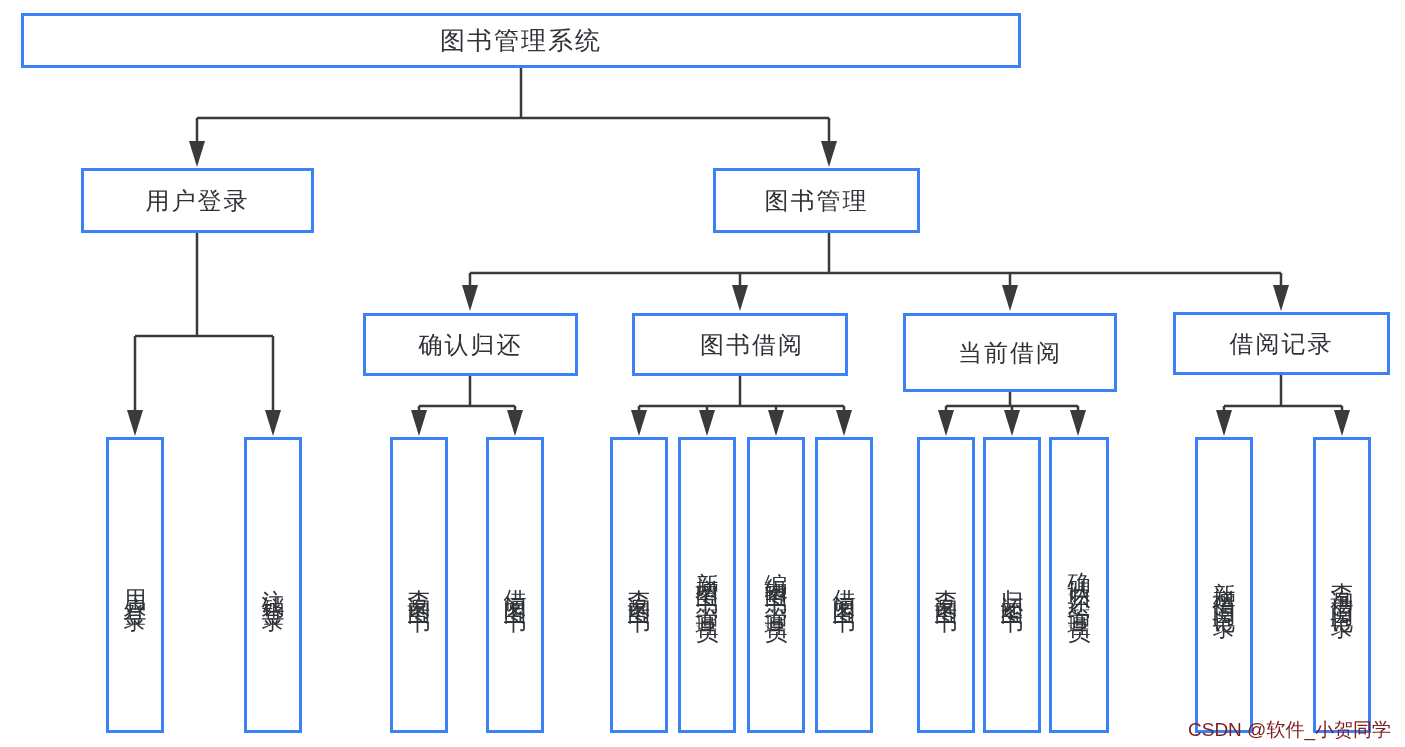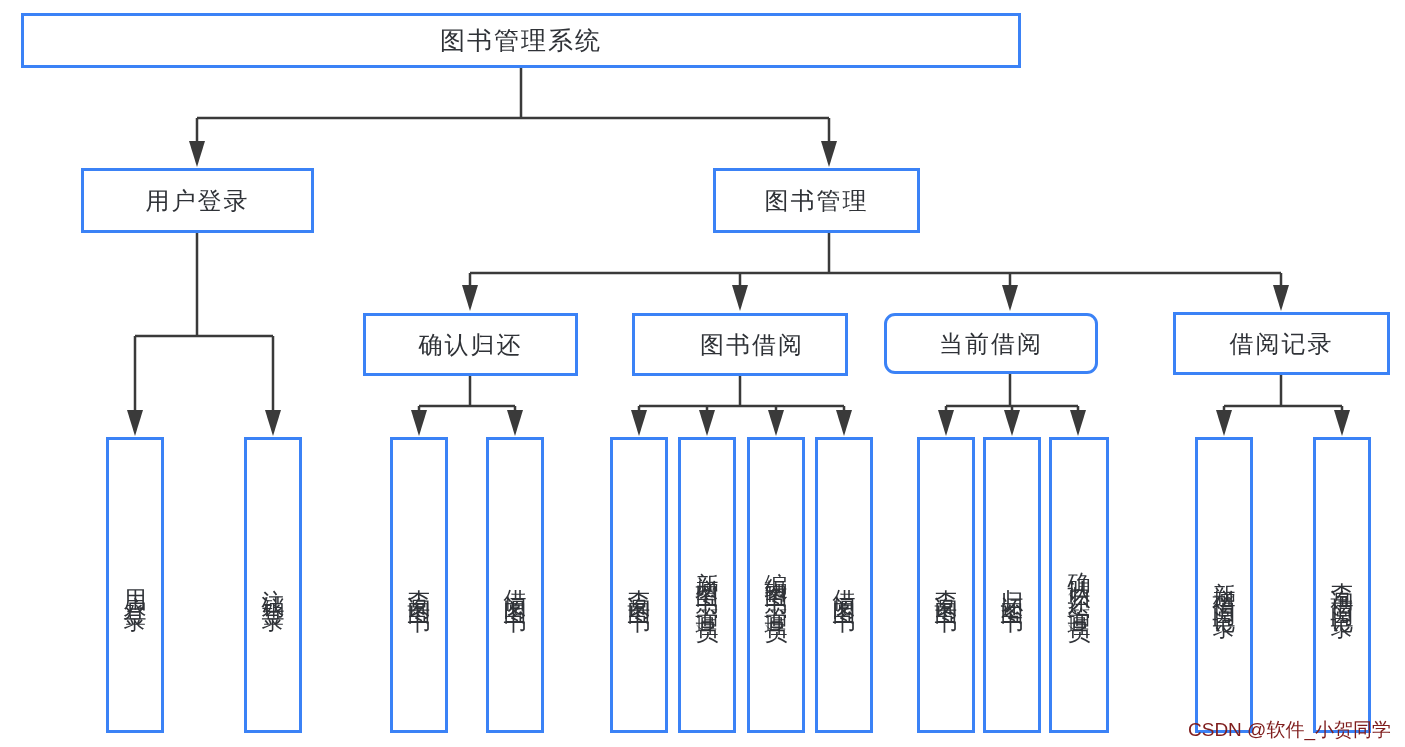--- a/index.html
+++ b/index.html
@@ -120,21 +120,21 @@
   <div class="node h" style="left:713px; top:168px; width:207px; height:65px;">
     <span class="lbl">图书管理</span>
   </div>
 
   <div class="node h" style="left:363px; top:313px; width:215px; height:63px;">
     <span class="lbl">确认归还</span>
   </div>
   <div class="node h" style="left:632px; top:313px; width:216px; height:63px;padding-left:24px;">
     <span class="lbl">图书借阅</span>
   </div>
-  <div class="node h" style="left:884px; top:313px; width:214px; height:61px;border-radius:11px;">
+  <div class="node h" style="left:903px; top:313px; width:214px; height:79px;">
     <span class="lbl">当前借阅</span>
   </div>
   <div class="node h" style="left:1173px; top:312px; width:217px; height:63px;">
     <span class="lbl">借阅记录</span>
   </div>
 
   <div class="node v" style="left:106px; top:437px;">
     <span class="vlbl">用户登录</span>
   </div>
   <div class="node v" style="left:244px; top:437px;">

